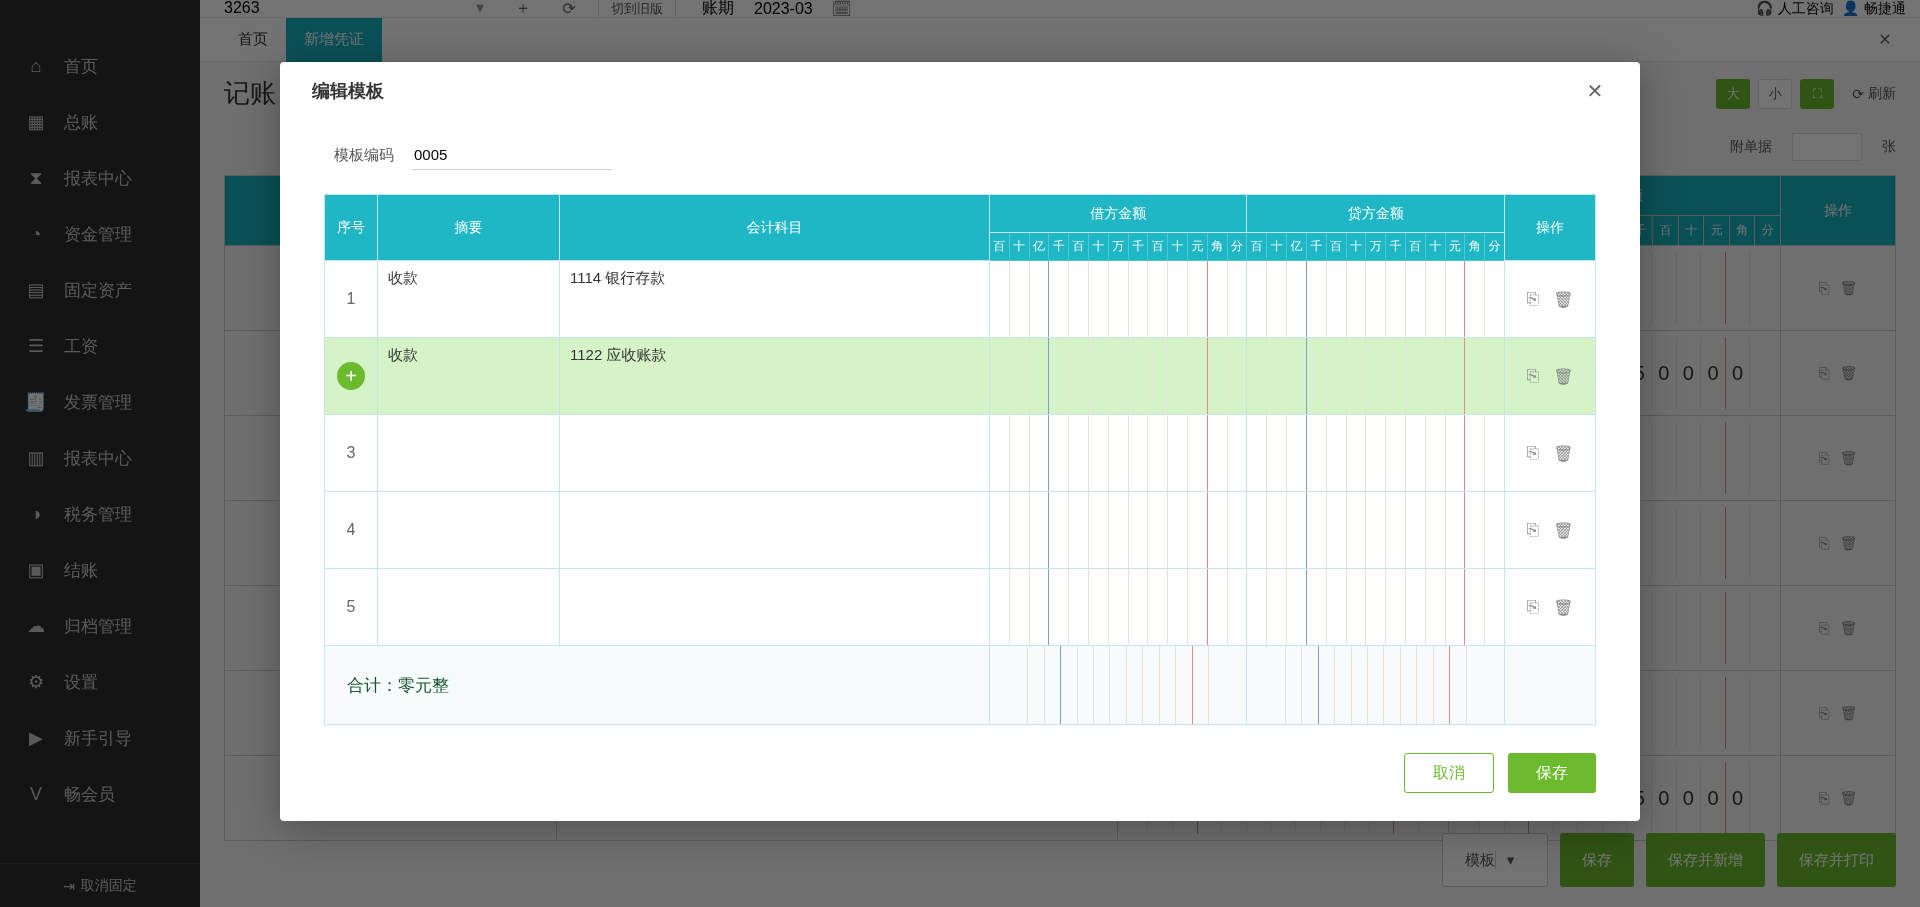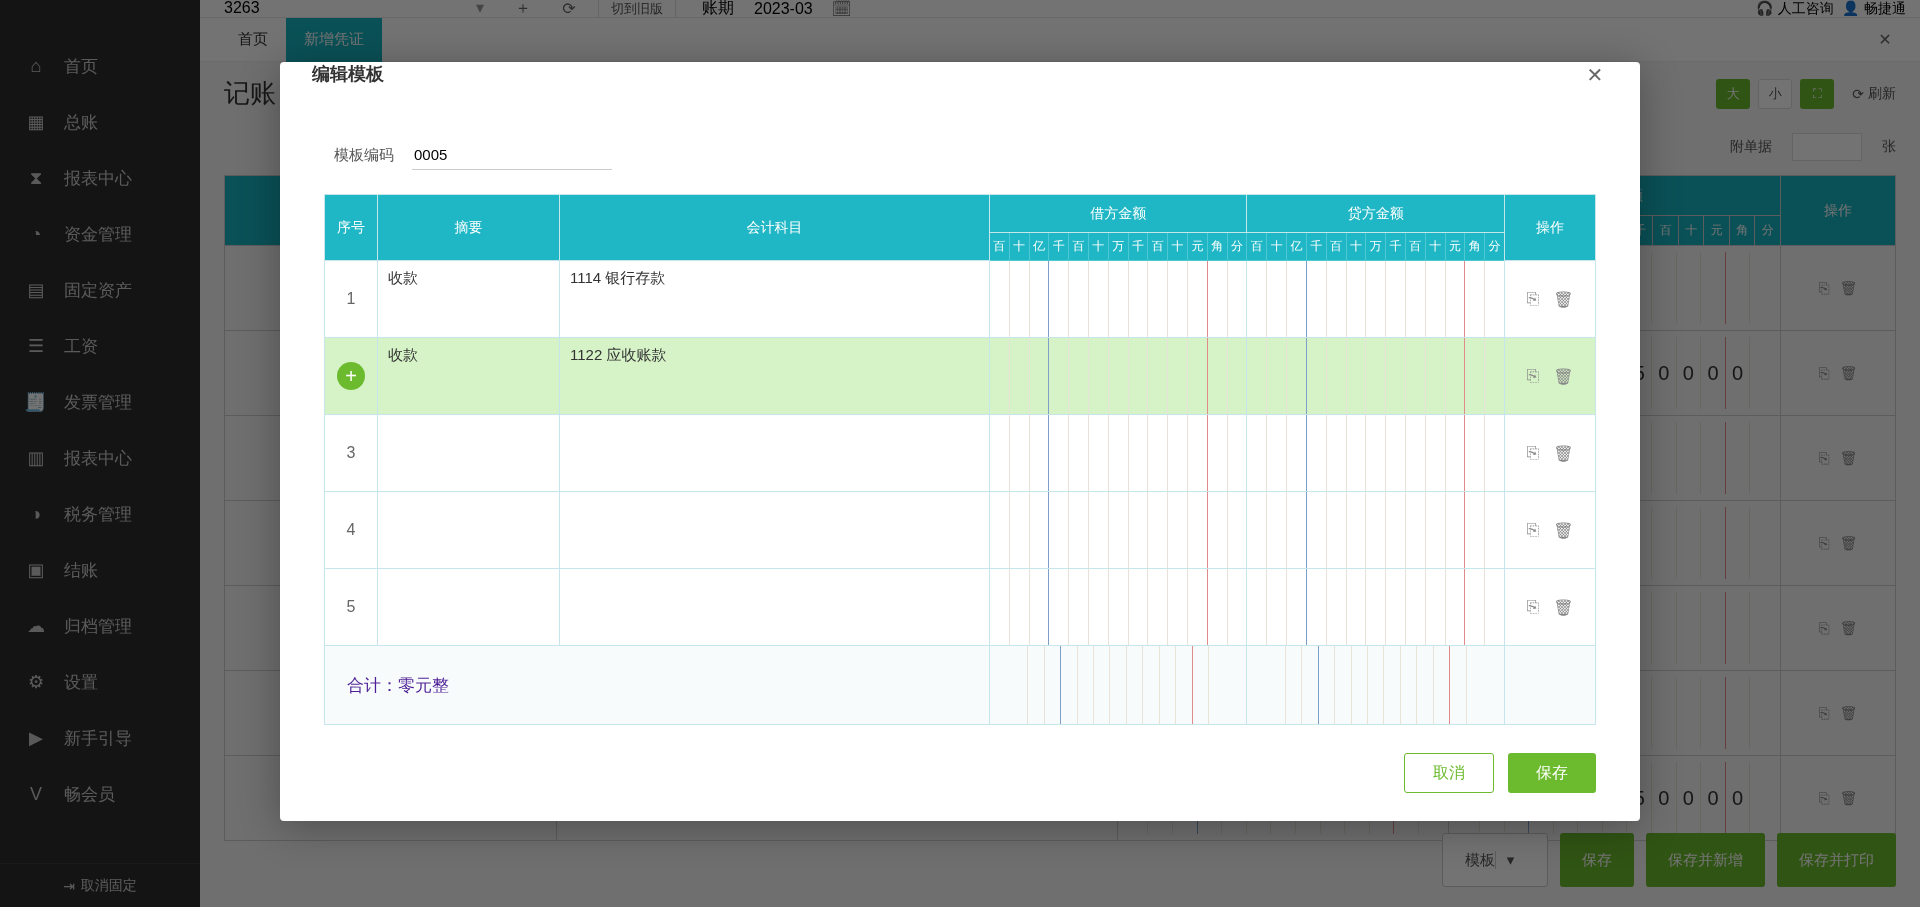--- a/index.html
+++ b/index.html
@@ -50,21 +50,21 @@
 .btn-green { background: #6cbb2e; color: #fff; }
 .btn-outline { background: #fff; border: 1px solid #ccc; color: #555; }
 .btn-split { display: flex; }
 .btn-split .caret { width: 30px; border-left: 1px solid #ccc; display: flex; align-items: center; justify-content: center; }
 
 
 .overlay { position: absolute; inset: 0; background: rgba(0,0,0,0.55); }
 
 
 .modal { position: absolute; left: 280px; top: 62px; width: 1360px; background: #fff; box-shadow: 0 6px 40px rgba(0,0,0,0.3); border-radius: 4px; display: flex; flex-direction: column; }
-.modal-header { height: 58px; display: flex; padding: 0 32px; border-bottom: 1px solid transparent; }
+.modal-header { height: 58px; display: flex; align-items: center; padding: 0 32px; border-bottom: 1px solid transparent; }
 .modal-title { font-size: 18px; font-weight: 600; color: #333; }
 .modal-close { margin-left: auto; width: 26px; height: 26px; display: inline-flex; align-items: center; justify-content: center; color: #666; cursor: pointer; font-size: 20px; }
 .modal-body { padding: 20px 44px 28px; }
 .form-row { display: flex; gap: 100px; margin-bottom: 24px; font-size: 15px; }
 .form-field { display: flex; align-items: center; gap: 18px; }
 .form-field label { color: #555; min-width: 70px; text-align: right; }
 .form-field input { border: none; border-bottom: 1px solid #ccc; padding: 6px 2px; width: 200px; font-size: 15px; outline: none; }
 
 .tmpl-table { width: 100%; border-collapse: collapse; }
 .tmpl-table th, .tmpl-table td { border: 1px solid #c5e6ea; font-size: 14px; }
@@ -76,21 +76,21 @@
 .money-col.yi-sep { border-right: 1px solid #7e9fc9; }
 .money-col.yuan-sep { border-right: 1px solid #e08a8a; }
 .money-col:last-child { border-right: none; }
 .trow td { height: 76px; padding: 0; }
 .trow td.idx { text-align: center; color: #666; font-size: 16px; position: relative; }
 .trow td.summary, .trow td.subject { padding: 8px 10px; vertical-align: top; color: #333; font-size: 15px; }
 .trow.selected td { background: #d6f2c7; }
 .add-row-btn { position: absolute; left: 50%; top: 50%; transform: translate(-50%,-50%); width: 28px; height: 28px; border-radius: 50%; background: #6cbb2e; color: #fff; display: flex; align-items: center; justify-content: center; font-size: 20px; cursor: pointer; }
 .trow .ops { text-align: center; }
 .trow .ops-icons { display: flex; gap: 14px; justify-content: center; color: #888; font-size: 16px; }
-.total-row td { height: 78px; background: #f7fbfc; padding: 0 22px; font-size: 17px; color: #4c1d95; font-weight: 500; }
+.total-row td { height: 78px; background: #f7fbfc; padding: 0 22px; font-size: 17px; color: #14532d; font-weight: 500; }
 
 .modal-footer { display: flex; justify-content: flex-end; gap: 14px; padding-top: 28px; }
 .mbtn { height: 40px; padding: 0 28px; border-radius: 3px; font-size: 16px; display: inline-flex; align-items: center; justify-content: center; cursor: pointer; }
 .mbtn-cancel { border: 1px solid #6cbb2e; color: #6cbb2e; background: #fff; }
 .mbtn-save { background: #6cbb2e; color: #fff; }
 </style>
 </head>
 <body>
 
 <div class="sidebar">

